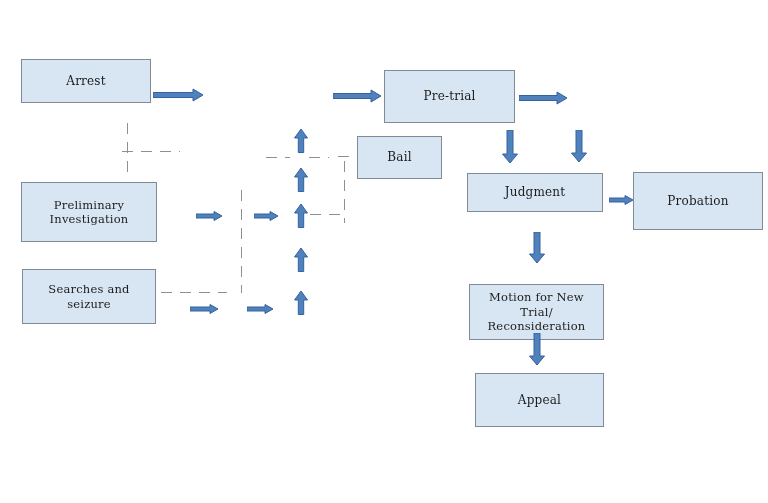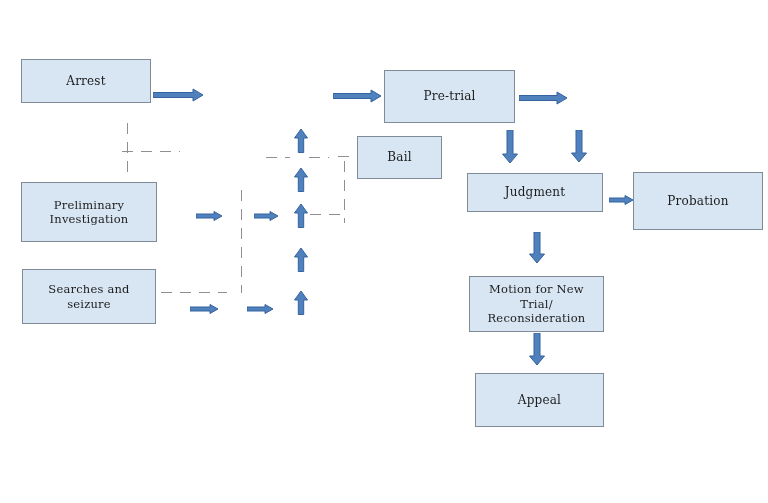--- a/index.html
+++ b/index.html
@@ -53,21 +53,21 @@
     </div>
     <div class="node" style="left: 467px; top: 173px; width: 136px; height: 39px;">
       <span class="lbl" style="font-size: 12px;">Judgment</span>
     </div>
     <div class="node" style="left: 633px; top: 172px; width: 130px; height: 58px;">
       <span class="lbl" style="font-size: 12px;">Probation</span>
     </div>
     <div class="node" style="left: 22px; top: 269px; width: 134px; height: 55px;">
       <span class="lbl" style="font-size: 11.5px;">Searches and seizure</span>
     </div>
-    <div class="node" style="left: 469px; top: 276px; width: 135px; height: 56px;">
+    <div class="node" style="left: 469px; top: 284px; width: 135px; height: 56px;">
       <span class="lbl" style="font-size: 11.5px;">Motion for New Trial/
 Reconsideration</span>
     </div>
     <div class="node" style="left: 475px; top: 373px; width: 129px; height: 54px;">
       <span class="lbl" style="font-size: 12px;">Appeal</span>
     </div>
     <svg width="51" height="14" class="arrow" style="left: 153px; top: 88px;">
       <polygon points="0,4.5 40,4.5 40,1 50,7 40,13 40,9.5 0,9.5" fill="#4f81bd" stroke="#36629f" stroke-width="1" stroke-linejoin="round"></polygon>
     </svg>
     <svg width="49" height="14" class="arrow" style="left: 333px; top: 89px;">

